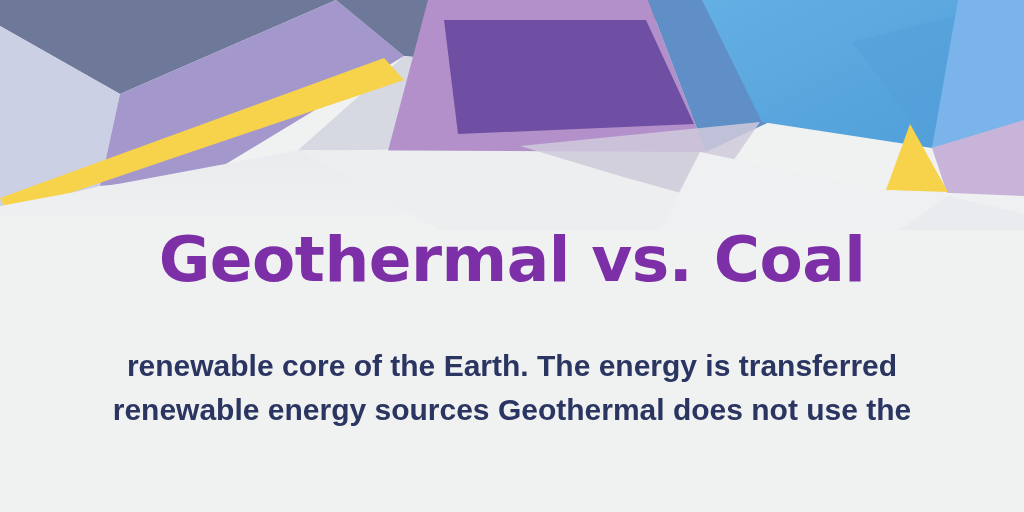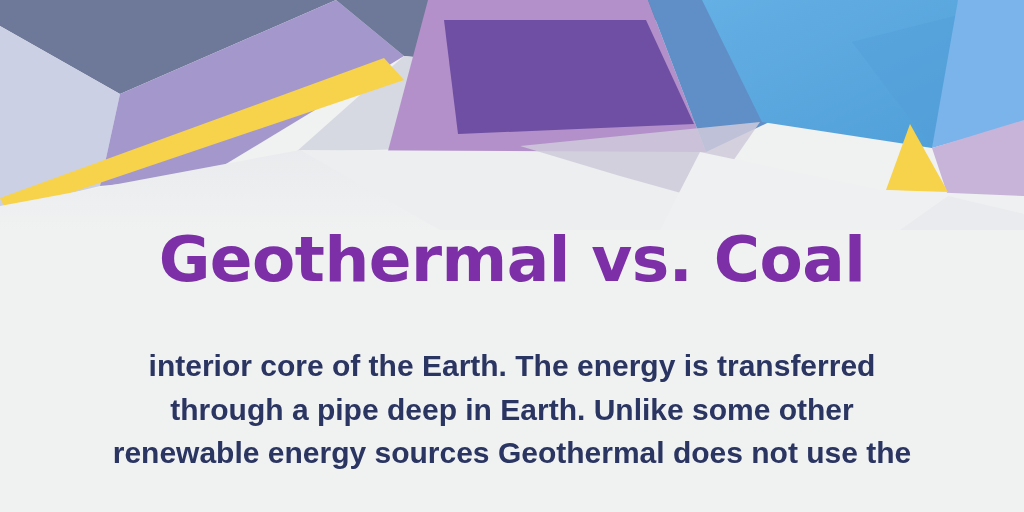--- a/index.html
+++ b/index.html
@@ -114,19 +114,18 @@
     <polygon points="520,146 760,122 706,200 620,176" fill="#cfcada" opacity="0.85"></polygon>
     <polygon points="700,152 880,190 1024,196 1024,230 660,230" fill="#eff0f1"></polygon>
     <polygon points="948,196 1024,214 1024,230 900,230" fill="#e9ebee"></polygon>
   </svg>
 
   <div id="content">
 
     <h1 id="page-title">Geothermal vs. Coal</h1>
 
     <p id="body-copy">
-      <span class="copy-line">interior core of the Earth. The energy is transferred</span>
-      <span class="copy-line">through a pipe deep in Earth. Unlike some other</span>
+      <span class="copy-line">renewable core of the Earth. The energy is transferred</span>
       <span class="copy-line">renewable energy sources Geothermal does not use the</span>
     </p>
 
   </div>
 </div>
 
 </body></html>

